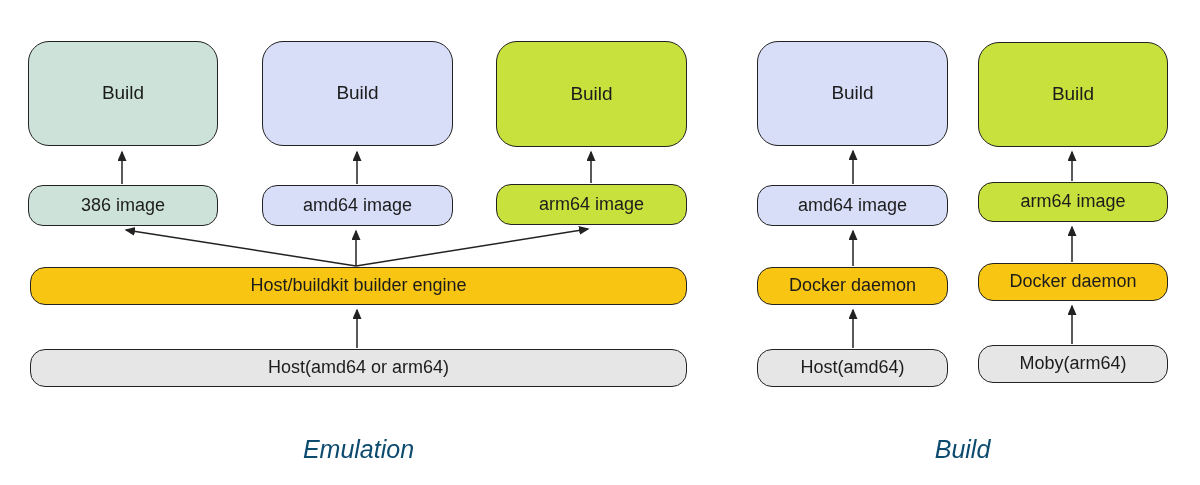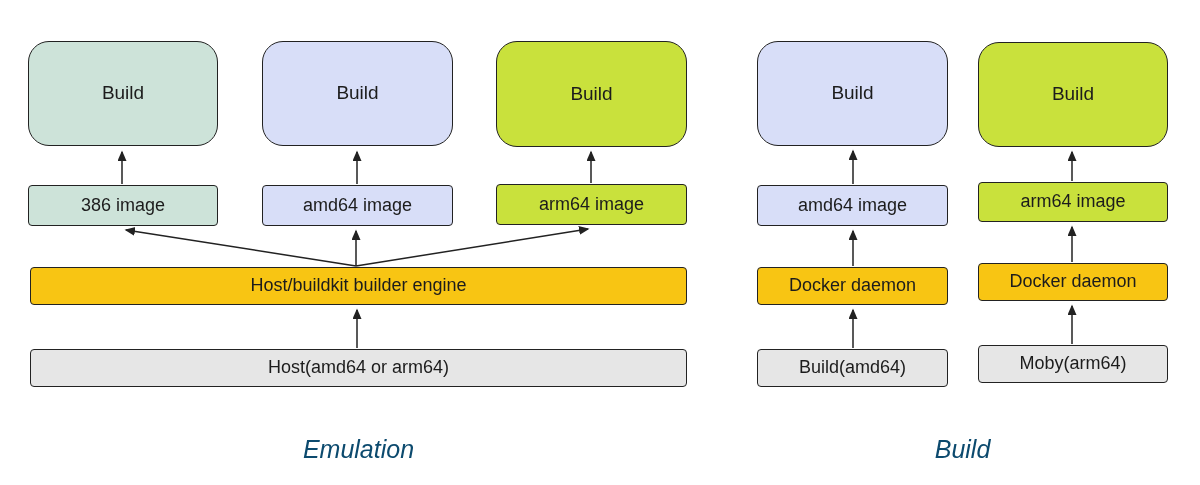--- a/index.html
+++ b/index.html
@@ -20,21 +20,21 @@
     border: 1.6px solid #222222;
     display: flex;
     align-items: center;
     justify-content: center;
     text-align: center;
     font-size: 18px;
     line-height: 1.2;
     color: #1c1c1c;
   }
   .big { border-radius: 21px; font-size: 19px; }
-  .small { border-radius: 4px; }
+  .small { border-radius: 15px; }
 
   
   .em-build-0 { left: 28px;  top: 41px; width: 190px; height: 105px; }
   .em-build-1 { left: 262px; top: 41px; width: 191px; height: 105px; }
   .em-build-2 { left: 496px; top: 41px; width: 191px; height: 106px; }
   .em-img-0   { left: 28px;  top: 185px; width: 190px; height: 41px; }
   .em-img-1   { left: 262px; top: 185px; width: 191px; height: 41px; }
   .em-img-2   { left: 496px; top: 184px; width: 191px; height: 41px; }
   .em-engine  { left: 30px;  top: 267px; width: 657px; height: 38px; }
   .em-host    { left: 30px;  top: 349px; width: 657px; height: 38px; }
@@ -83,21 +83,21 @@
     <div class="box small em-img-2" style="background-color: rgb(201, 225, 60);">arm64 image</div>
     <div class="box small em-engine" style="background-color: rgb(248, 197, 19);">Host/buildkit builder engine</div>
     <div class="box small em-host" style="background-color: rgb(230, 230, 230);">Host(amd64 or arm64)</div>
     <div class="caption caption-emulation">Emulation</div>
   </div>
 
   <div>
     <div class="box big na1-build" style="background-color: rgb(216, 222, 248);">Build</div>
     <div class="box small na1-img" style="background-color: rgb(216, 222, 248);">amd64 image</div>
     <div class="box small na1-daemon" style="background-color: rgb(248, 197, 19);">Docker daemon</div>
-    <div class="box small na1-host" style="background-color: rgb(230, 230, 230);">Build(amd64)</div>
+    <div class="box small na1-host" style="background-color: rgb(230, 230, 230);">Host(amd64)</div>
 
     <div class="box big na2-build" style="background-color: rgb(201, 225, 60);">Build</div>
     <div class="box small na2-img" style="background-color: rgb(201, 225, 60);">arm64 image</div>
     <div class="box small na2-daemon" style="background-color: rgb(248, 197, 19);">Docker daemon</div>
     <div class="box small na2-host" style="background-color: rgb(230, 230, 230);">Moby(arm64)</div>
     <div class="caption caption-native">Build</div>
   </div>
 
   <svg class="arrows" viewBox="0 0 1200 485" xmlns="http://www.w3.org/2000/svg">
     <defs>

